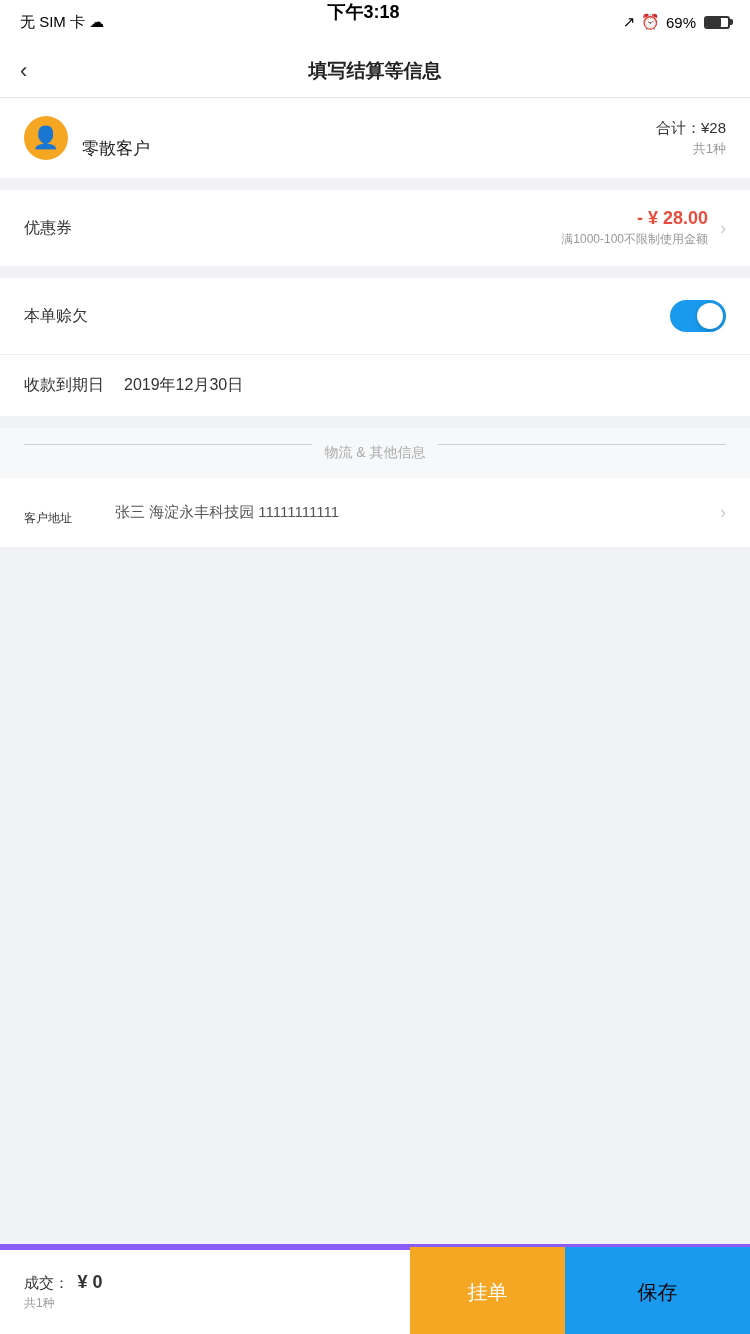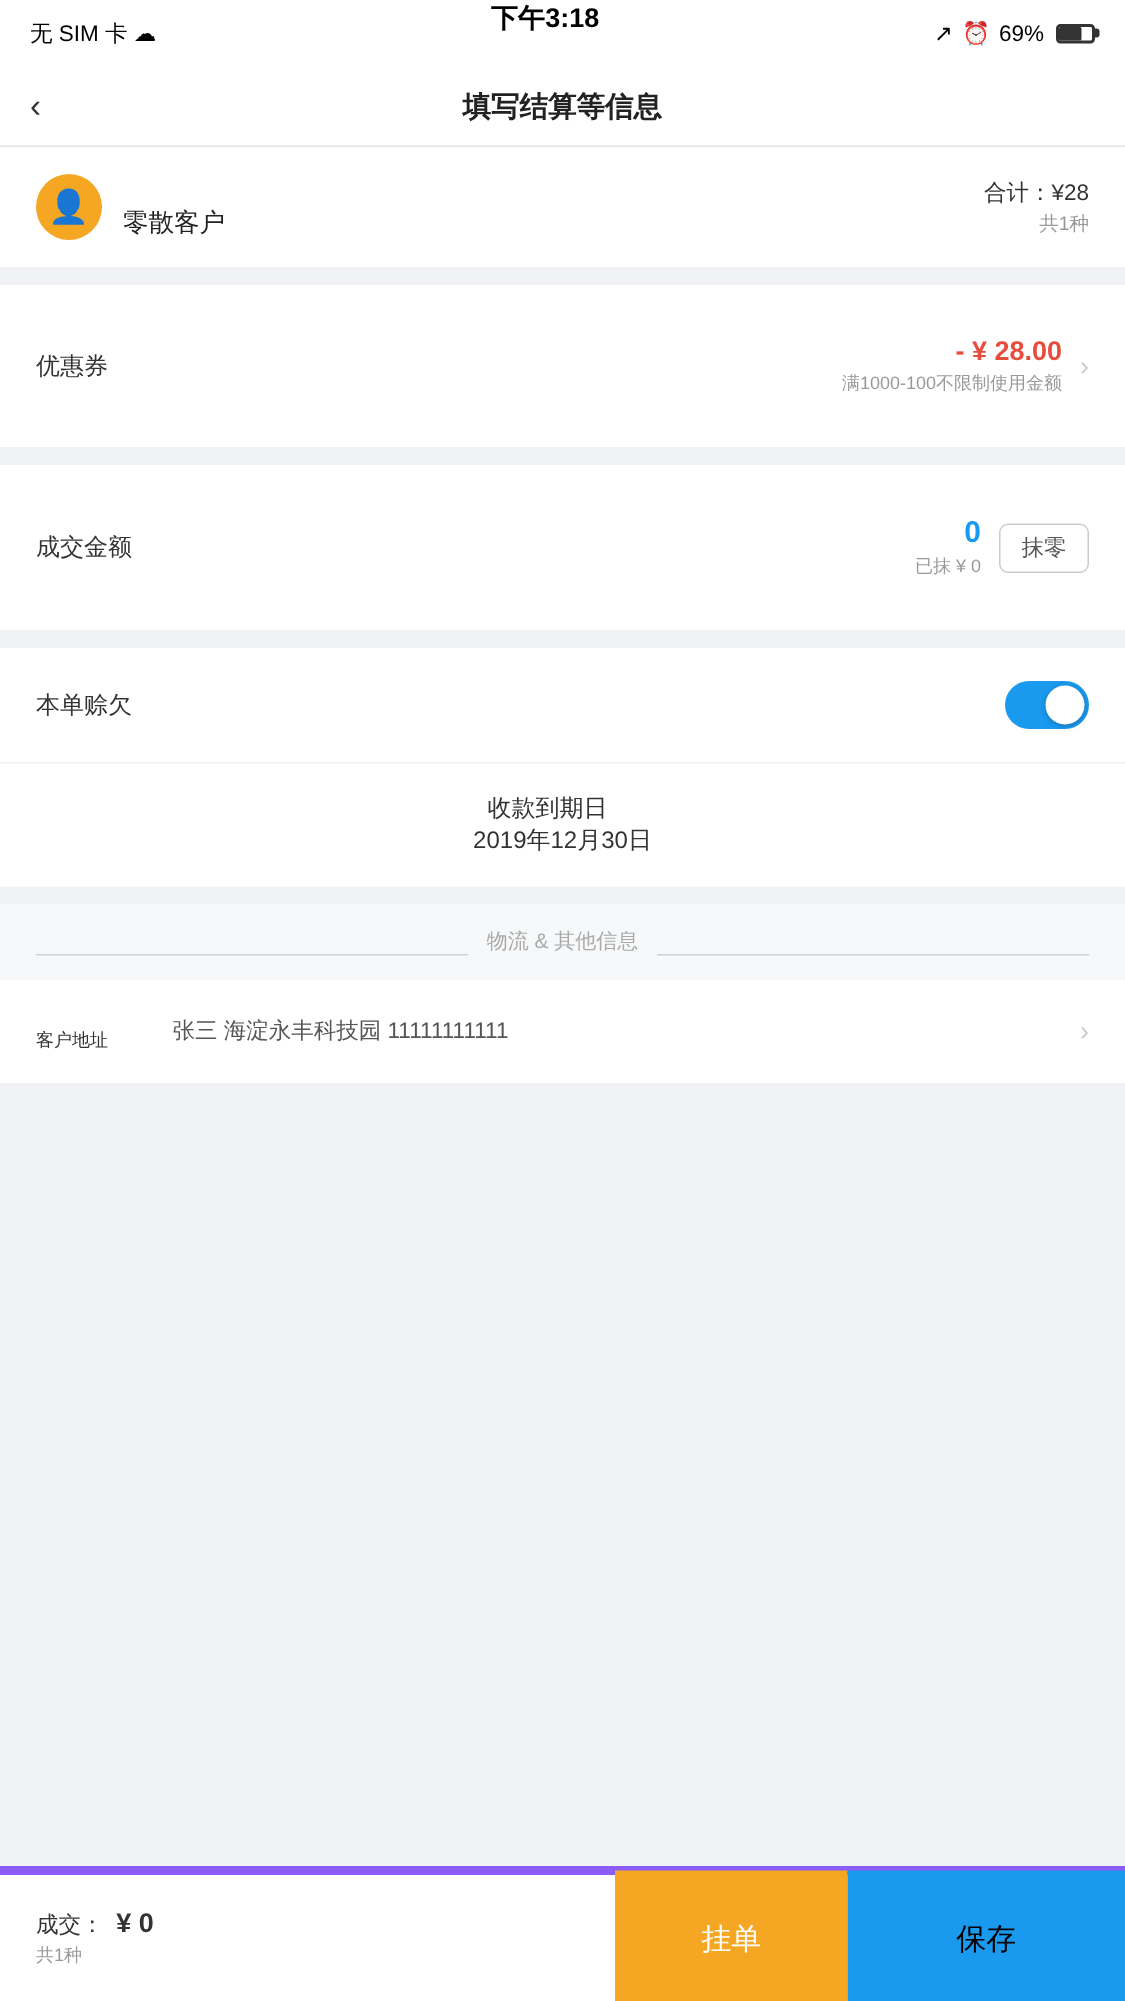--- a/index.html
+++ b/index.html
@@ -116,21 +116,21 @@
       font-size: 13px;
       color: #999;
       margin-top: 2px;
     }
 
     
     .row-item {
       display: flex;
       align-items: center;
       justify-content: space-between;
-      padding: 34px 24px;
+      padding: 18px 24px;
       border-bottom: 1px solid #f0f0f0;
       background: #fff;
     }
     .row-item:last-child { border-bottom: none; }
     .row-label {
       font-size: 16px;
       color: #333;
       font-weight: 400;
     }
     .row-right {
@@ -225,36 +225,35 @@
       color: #333;
     }
 
     
     .due-date-row {
       display: flex;
       align-items: center;
       padding: 20px 24px;
       background: #fff;
       border-top: 1px solid #f0f0f0;
-      flex-direction: column;
     }
     .due-date-label {
       font-size: 16px;
       color: #333;
       margin-right: 20px;
     }
     .due-date-value {
       font-size: 16px;
       color: #333;
     }
 
     
     .logistics-divider {
       display: flex;
-      align-items: flex-end;
+      align-items: flex-start;
       padding: 16px 24px;
       gap: 12px;
       background: #f7f8fa;
     }
     .divider-line {
       flex: 1;
       height: 1px;
       background: #d0d0d0;
     }
     .divider-text {
@@ -386,30 +385,20 @@
           <div class="discount-amount">- ¥ 28.00</div>
           <div class="discount-desc">满1000-100不限制使用金额</div>
         </div>
         <span class="chevron-right">›</span>
       </div>
     </div>
   </div>
 
   <div class="card">
 
-    <div class="row-item">
-      <span class="row-label">成交金额</span>
-      <div class="row-right">
-        <div class="row-value">
-          <div class="deal-amount-value">0</div>
-          <div class="deal-sub">已抹  ¥ 0</div>
-        </div>
-        <button class="round-zero-btn">抹零</button>
-      </div>
-    </div>
 
   </div>
 
   <div class="card">
     <div class="debit-row">
       <span class="debit-label">本单赊欠</span>
       <div class="toggle">
         <div class="toggle-knob"></div>
       </div>
     </div>

